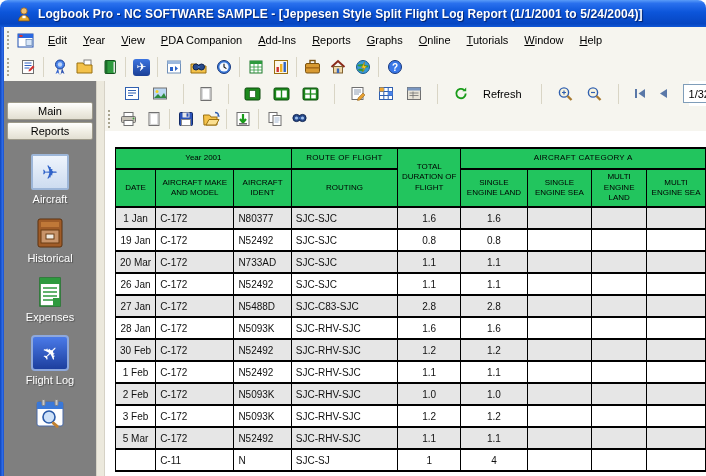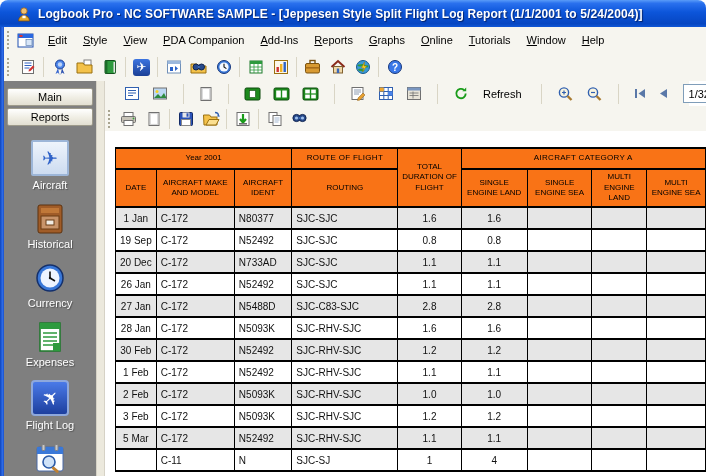--- a/index.html
+++ b/index.html
@@ -17,21 +17,21 @@
   .tb1{position:absolute;left:4px;top:53px;width:702px;height:28px;background:#f6f5ef;border-bottom:1px solid #dcd8c8;display:flex;align-items:center;}
   .gripper{width:4px;height:18px;margin:0 4px 0 3px;background-image:radial-gradient(circle at 1.2px 1.2px,#a9a591 1.1px,rgba(0,0,0,0) 1.3px);background-size:4px 4px;}
   .menu-item{display:inline-block;padding:3px 8px;font-size:11px;color:#000;cursor:default;}
   .menu-item::first-letter{text-decoration:underline;}
   .tbtn{width:25px;height:24px;display:inline-flex;align-items:center;justify-content:center;border-radius:3px;}
   .sep{width:1px;height:20px;background:#d9d5c5;margin:0 3px;flex:0 0 1px;}
   .plane-tile{width:17px;height:17px;border-radius:3px;background:linear-gradient(180deg,#3c74e0,#1b3f96);color:#fff;display:flex;align-items:center;justify-content:center;font-size:12px;line-height:1;}
   
   .main{position:absolute;left:0;top:81px;width:706px;bottom:0;}
   .frame-left{position:absolute;left:0;top:27px;width:4px;height:449px;background:linear-gradient(90deg,#0f43b8,#2e6ce8 60%,#1a50c8);}
-  .sidebar{position:absolute;left:4px;top:0;width:92px;height:395px;background:#7f7f7f;box-sizing:border-box;padding-top:5px;}
+  .sidebar{position:absolute;left:4px;top:0;width:92px;height:395px;background:#7f7f7f;box-sizing:border-box;padding-top:19px;}
   .side-tab{display:block;width:86px;margin:2px auto 2px auto;height:18px;line-height:17px;text-align:center;font-size:11px;color:#000;
     background:linear-gradient(180deg,#ffffff,#efede3 55%,#e2dfd2);border:1px solid #9d9a8b;border-radius:2px;box-sizing:border-box;}
   .side-items{display:flex;flex-direction:column;align-items:center;margin-top:14px;gap:12px;}
   .side-item{display:flex;flex-direction:column;align-items:center;gap:3px;width:90px;}
   .side-item .lbl{color:#fff;font-size:11px;text-shadow:1px 1px 1px rgba(0,0,0,.35);}
   .tile{width:34px;height:32px;display:flex;align-items:center;justify-content:center;}
   .tile-aircraft{background:linear-gradient(180deg,#eef4fc,#cddcf0);border:2px solid #9db6d8;border-radius:2px;color:#2f62c8;font-size:19px;}
   .tile-flightlog{background:linear-gradient(180deg,#4a7ae8,#1d3f9e);border:2px solid #8ea8dc;border-radius:4px;color:#fff;font-size:20px;}
   .tile-flightlog span{display:inline-block;transform:rotate(-45deg);}
   .v-strip{position:absolute;left:96px;top:0;width:9px;height:395px;background:#ece9dd;border-left:1px solid #d6d2c6;border-right:1px solid #d6d2c6;box-sizing:border-box;}
@@ -40,21 +40,21 @@
   .tb3{position:absolute;left:0;top:25px;right:0;height:25px;background:#f6f5ef;border-bottom:1px solid #d8d4c4;display:flex;align-items:center;}
   .tb-label{font-size:11px;margin:0 4px 0 2px;}
   .combo{display:inline-flex;align-items:center;height:19px;background:#fff;border:1px solid #7f9db9;box-sizing:border-box;margin:0 3px;}
   .combo .val{font-size:11px;padding:0 5px;flex:1;}
   .combo .drop{width:15px;height:17px;background:linear-gradient(180deg,#f4f3ee,#d8d4c6);border-left:1px solid #b5b2a4;display:flex;align-items:center;justify-content:center;font-size:7px;color:#404040;}
   .navbtn{width:20px;height:20px;display:inline-flex;align-items:center;justify-content:center;}
   
   .report{position:absolute;left:0;top:50px;right:0;bottom:-345px;background:#fff;}
   table.flog{border-collapse:collapse;margin:16px 0 0 10px;table-layout:fixed;}
   table.flog th,table.flog td{border:1px solid #000;border-top-width:2px;border-bottom-width:2px;box-sizing:border-box;overflow:hidden;white-space:nowrap;}
-  table.flog th{font-weight:normal;font-size:8px;text-align:center;padding:1px 2px;line-height:1.3;white-space:normal;background:#f97316;}
+  table.flog th{font-weight:normal;font-size:8px;text-align:center;padding:1px 2px;line-height:1.3;white-space:normal;background:#22c55e;}
   th.b{font-weight:bold;font-size:9.5px;letter-spacing:.3px;}
   th.year{font-size:9px;}
   table.flog td{font-size:10px;height:22px;padding:0 4px;color:#111;}
   td.c{text-align:center;}
   tr.shaded td{background:#e6e6e6;}
   .hdr2 th{height:38px;}
   .hdr1 th{height:21px;}
 </style>
 </head>
 <body>
@@ -73,21 +73,21 @@
 
   <div class="menubar">
     <div class="gripper"></div>
     <svg width="17" height="15" viewBox="0 0 17 15" style="margin:0 6px 0 2px">
       <rect x="1" y="1" width="15" height="13" fill="#fff" stroke="#2050b0"></rect>
       <rect x="1" y="1" width="15" height="4" fill="#2a68e0"></rect>
       <rect x="2.5" y="2" width="3" height="2" fill="#e03030"></rect>
       <rect x="9" y="6.5" width="6" height="6" fill="#d8e6f8" stroke="#6080b0" stroke-width="0.7"></rect>
     </svg>
     <span class="menu-item">Edit</span>
-    <span class="menu-item">Style</span>
+    <span class="menu-item">Year</span>
     <span class="menu-item">View</span>
     <span class="menu-item">PDA Companion</span>
     <span class="menu-item">Add-Ins</span>
     <span class="menu-item">Reports</span>
     <span class="menu-item">Graphs</span>
     <span class="menu-item">Online</span>
     <span class="menu-item">Tutorials</span>
     <span class="menu-item">Window</span>
     <span class="menu-item">Help</span>
   </div>
@@ -208,29 +208,20 @@
           <span class="lbl">Aircraft</span>
         </div>
         <div class="side-item">
           <svg class="tile" width="34" height="32" viewBox="0 0 34 32">
             <rect x="5" y="2" width="24" height="28" rx="2" fill="#a05c28" stroke="#5c3210"></rect>
             <rect x="8" y="5" width="18" height="5" fill="#c07838"></rect>
             <rect x="8" y="13" width="18" height="13" fill="#c8946a" stroke="#6a3c14"></rect>
             <rect x="13" y="17" width="8" height="5" fill="#f0ece4" stroke="#6a3c14"></rect>
           </svg>
           <span class="lbl">Historical</span>
-        </div>
-        <div class="side-item">
-          <svg class="tile" width="34" height="32" viewBox="0 0 34 32">
-            <circle cx="17" cy="16" r="13" fill="#3a78d8" stroke="#14306c" stroke-width="1.5"></circle>
-            <circle cx="17" cy="16" r="9.5" fill="#eef4ff"></circle>
-            <path d="M17 9.5V16l5 3" stroke="#111" stroke-width="1.6" fill="none"></path>
-            <circle cx="17" cy="16" r="1.2" fill="#111"></circle>
-          </svg>
-          <span class="lbl">Currency</span>
         </div>
         <div class="side-item">
           <svg class="tile" width="34" height="32" viewBox="0 0 34 32">
             <rect x="7" y="2" width="20" height="28" fill="#fff" stroke="#1c7a2a" stroke-width="1.5"></rect>
             <rect x="7" y="2" width="20" height="6" fill="#2e9a3e"></rect>
             <path d="M10 12h14M10 16h14M10 20h14M10 24h10" stroke="#2e9a3e" stroke-width="1.4"></path>
             <rect x="20" y="22" width="7" height="8" fill="#2e9a3e"></rect>
           </svg>
           <span class="lbl">Expenses</span>
         </div>
@@ -469,32 +460,32 @@
                   <td>C-172</td>
                   <td>N80377</td>
                   <td>SJC-SJC</td>
                   <td class="c">1.6</td>
                   <td class="c">1.6</td>
                   <td class="c"></td>
                   <td class="c"></td>
                   <td class="c"></td>
                 </tr>
                 <tr>
-                  <td class="c">19 Sep</td>
+                  <td class="c">19 Jan</td>
                   <td>C-172</td>
                   <td>N52492</td>
                   <td>SJC-SJC</td>
                   <td class="c">0.8</td>
                   <td class="c">0.8</td>
                   <td class="c"></td>
                   <td class="c"></td>
                   <td class="c"></td>
                 </tr>
                 <tr class="shaded">
-                  <td class="c">20 Dec</td>
+                  <td class="c">20 Mar</td>
                   <td>C-172</td>
                   <td>N733AD</td>
                   <td>SJC-SJC</td>
                   <td class="c">1.1</td>
                   <td class="c">1.1</td>
                   <td class="c"></td>
                   <td class="c"></td>
                   <td class="c"></td>
                 </tr>
                 <tr>

